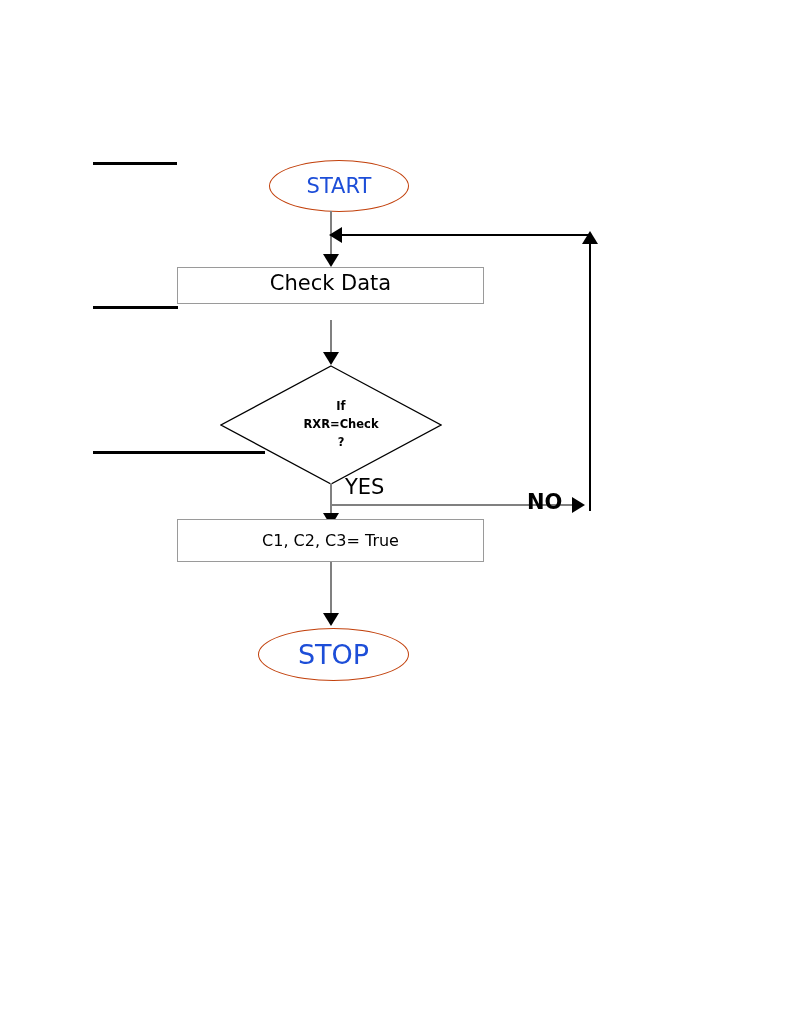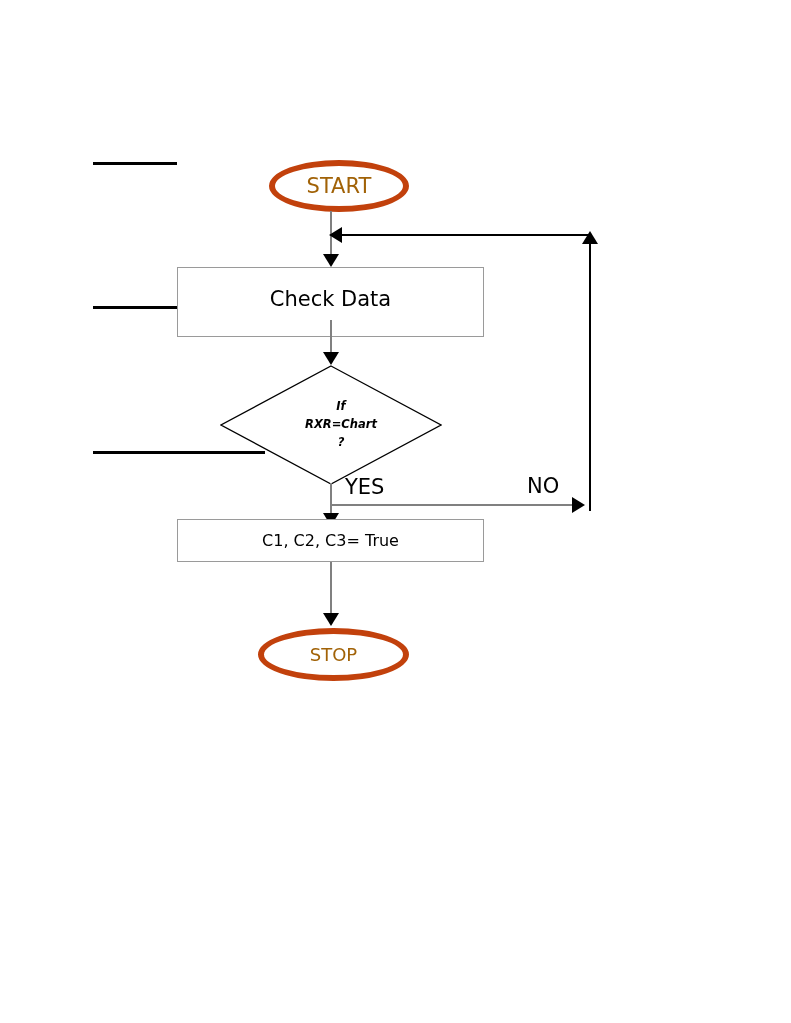--- a/index.html
+++ b/index.html
@@ -36,52 +36,52 @@
     position: absolute;
     background: #000000;
     height: 3px;
   }
   #leader-1 { left: 93px; top: 162px; width: 84px; }
   #leader-2 { left: 93px; top: 306px; width: 85px; }
   #leader-3 { left: 93px; top: 451px; width: 172px; }
 
   .node-ellipse {
     position: absolute;
-    border: 6px solid #c2410c;
+    border: 1px solid #c2410c;
     border-radius: 50%;
     background: #ffffff;
     box-sizing: border-box;
     display: flex;
     align-items: center;
     justify-content: center;
-    color: #a16207;
+    color: #1d4ed8;
   }
   #node-start {
     left: 269px; top: 160px;
     width: 140px; height: 52px;
     font-size: 21px;
   }
   #node-stop {
     left: 258px; top: 628px;
     width: 151px; height: 53px;
-    font-size: 18px;
+    font-size: 27px;
   }
   .node-box {
     position: absolute;
     border: 1px solid #9a9a9a;
     background: #ffffff;
     box-sizing: border-box;
     color: #000000;
     display: flex;
     align-items: center;
     justify-content: center;
   }
   #node-check {
     left: 177px; top: 267px;
-    width: 307px; height: 70px;
+    width: 307px; height: 37px;
     font-size: 21px;
   }
   #node-check .box-label { position: relative; top: -3px; }
   #node-set {
     left: 177px; top: 519px;
     width: 307px; height: 43px;
     font-size: 16px;
   }
   #node-set .box-label { position: relative; top: 0px; }
 
@@ -98,21 +98,20 @@
     display: flex;
     flex-direction: column;
     align-items: center;
     justify-content: center;
     font-size: 11.5px;
     font-weight: bold;
     color: #000000;
     line-height: 1.55;
     padding-left: 20px;
     box-sizing: border-box;
-    font-style: italic;
   }
   .decision-text span { display: block; }
 
   .conn-v {
     position: absolute;
     background: #808080;
     width: 2px;
   }
   .conn-h-gray {
     position: absolute;
@@ -157,21 +156,21 @@
     border-bottom: 8px solid transparent;
     border-left: 13px solid #000000;
   }
   .branch-label {
     position: absolute;
     font-size: 21px;
     color: #000000;
     white-space: nowrap;
   }
   #label-yes { left: 345px; top: 475px; text-align: center; }
-  #label-no  { left: 527px; top: 474px; }
+  #label-no  { left: 527px; top: 490px; font-weight: bold; }
 </style>
 </head>
 <body>
 
 <div id="page">
 
 
   <div class="leader-line" id="leader-1"></div>
   <div class="leader-line" id="leader-2"></div>
   <div class="leader-line" id="leader-3"></div>
@@ -189,21 +188,21 @@
 
   <div class="conn-v" style="left:330px; top:320px; height:42px;"></div>
   <div class="arrow-down" style="left:323px; top:352px;"></div>
 
   <div id="node-decision">
     <svg width="222" height="120" viewBox="0 0 222 120">
       <polygon points="111,1 221,60 111,119 1,60" fill="#ffffff" stroke="#000000" stroke-width="1.2"></polygon>
     </svg>
     <div class="decision-text">
       <span>If</span>
-      <span>RXR=Chart</span>
+      <span>RXR=Check</span>
       <span>?</span>
     </div>
   </div>
 
   <div class="conn-v" style="left:330px; top:483px; height:36px;"></div>
   <div class="arrow-down" style="left:323px; top:513px;"></div>
   <div class="branch-label" id="label-yes">YES</div>
 
   <div class="conn-h-gray" style="left:331px; top:504px; width:245px;"></div>
   <div class="arrow-right" style="left:572px; top:497px;"></div>

